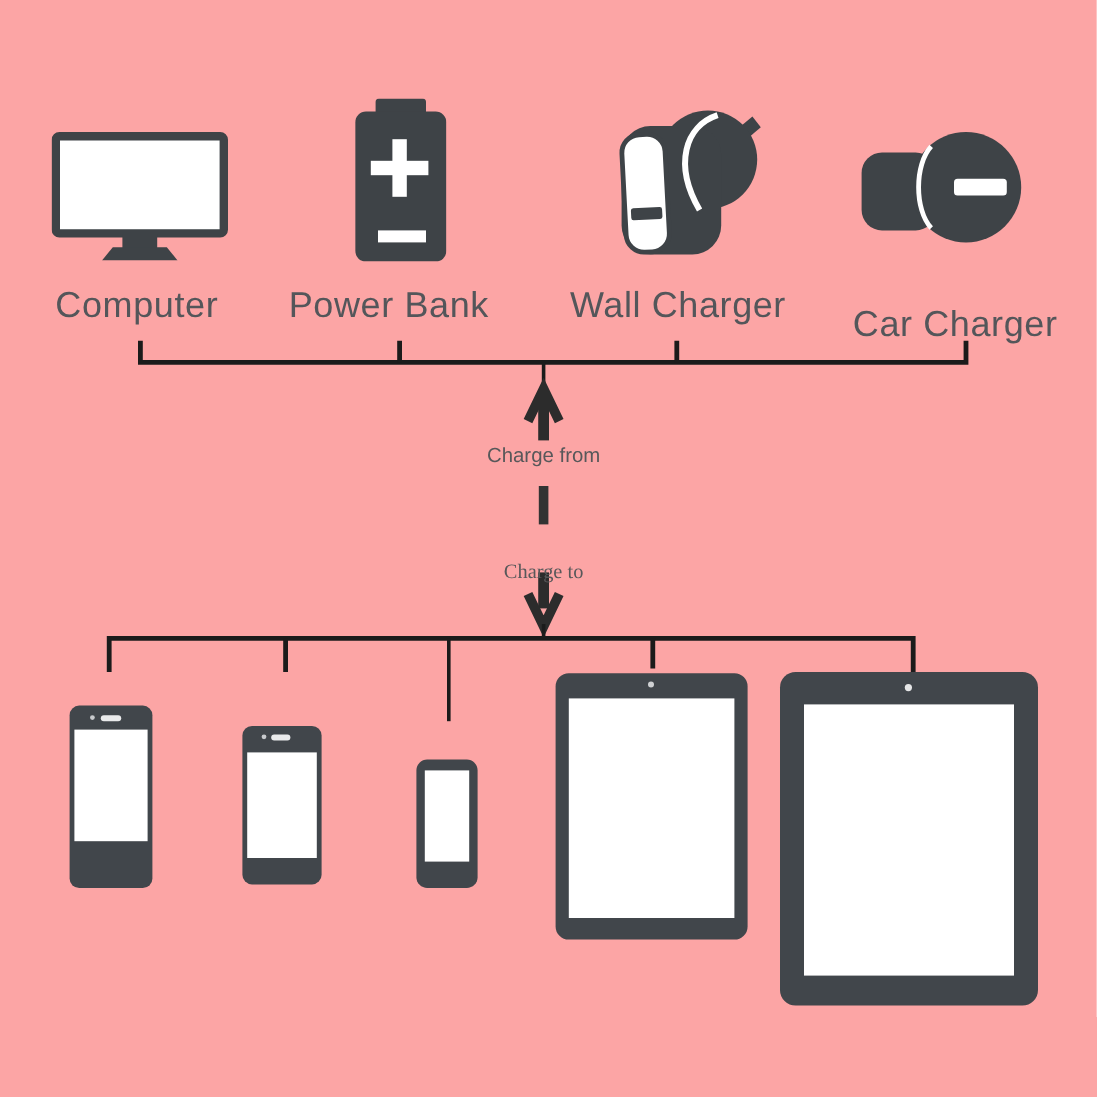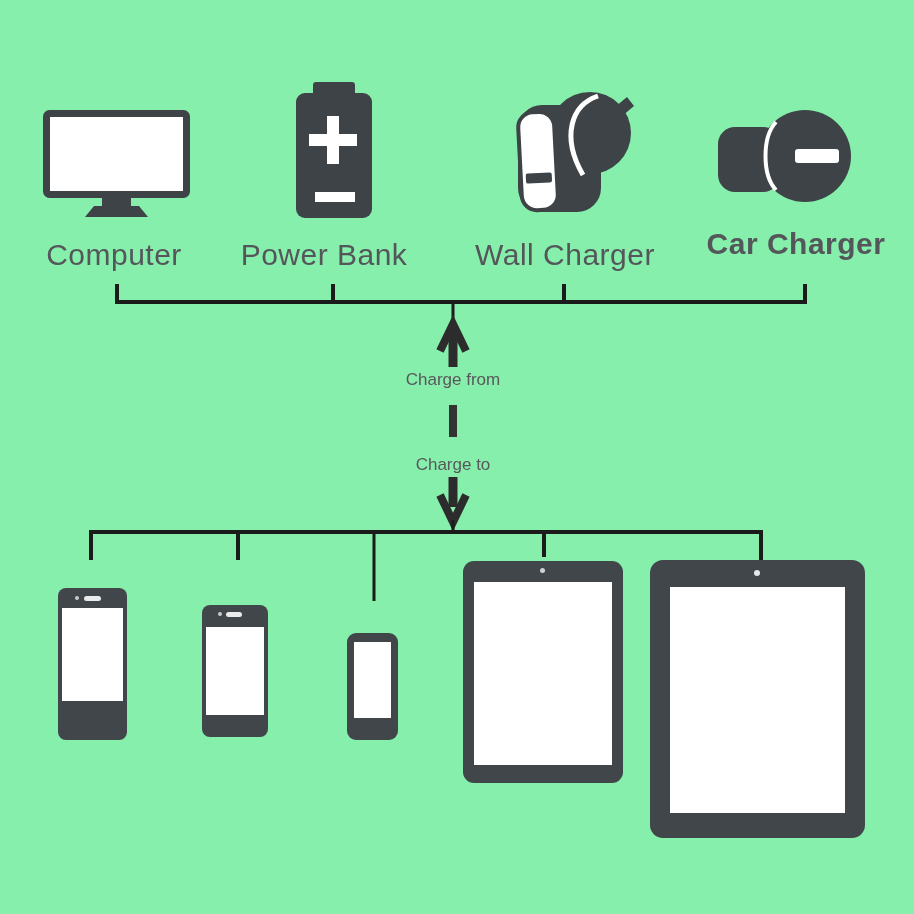--- a/index.html
+++ b/index.html
@@ -1,17 +1,17 @@
 <!DOCTYPE html>
 <html><head>
 <meta charset="utf-8">
 <style>
   html,body{margin:0;padding:0;background:#ffffff;}
   .canvas{
-    position:relative;width:914px;height:914px;background:#86efac;overflow:hidden;
+    position:relative;width:914px;height:914px;background:#fca5a5;overflow:hidden;
     font-family:"Liberation Sans","DejaVu Sans",sans-serif;
   }
   .abs{position:absolute;}
   .src-label{
     position:absolute;transform:translateX(-50%);
     font-size:30px;letter-spacing:.5px;color:#54565a;white-space:nowrap;line-height:1;
   }
   .flow-label{
     position:absolute;transform:translateX(-50%);
     font-size:17px;color:#58585a;white-space:nowrap;line-height:1;
@@ -56,21 +56,21 @@
   <svg class="abs" style="left:715px;top:105px;" width="140" height="105" viewBox="0 0 140 105">
     <rect x="3" y="22" width="62" height="65" rx="17" fill="#3e4347"></rect>
     <circle cx="90" cy="51" r="46" fill="#3e4347"></circle>
     <path d="M61 17 C 47 32, 47 70, 61 85" stroke="#ffffff" stroke-width="4" fill="none"></path>
     <rect x="80" y="44" width="44" height="14" rx="3" fill="#ffffff"></rect>
   </svg>
 
   <div class="src-label" style="left:114px;top:240px;">Computer</div>
   <div class="src-label" style="left:324px;top:240px;">Power Bank</div>
   <div class="src-label" style="left:565px;top:240px;">Wall Charger</div>
-  <div class="src-label" style="left:796px;top:229px;font-weight:bold;">Car Charger</div>
+  <div class="src-label" style="left:796px;top:256px;">Car Charger</div>
 
   <svg class="abs" style="left:0;top:0;" width="914" height="914" viewBox="0 0 914 914">
 
     <g stroke="#1b1b1b" fill="none">
       <path d="M117 284 V302 H805 V284" stroke-width="4"></path>
       <path d="M333 284 V302 M564 284 V302" stroke-width="4"></path>
       <path d="M453 302 V320" stroke-width="3"></path>
     </g>
 
     <g stroke="#2c2c2c" fill="none">
@@ -87,21 +87,21 @@
     </g>
 
     <g stroke="#1b1b1b" fill="none">
       <path d="M91 560 V532 H761 V560" stroke-width="4"></path>
       <path d="M238 532 V560 M544 532 V557" stroke-width="4"></path>
       <path d="M374 532 V601" stroke-width="3"></path>
     </g>
   </svg>
 
   <div class="flow-label" style="left:453px;top:371px;">Charge from</div>
-  <div class="flow-label" style="left:453px;top:456px;">Charge to</div>
+  <div class="flow-label" style="left:453px;top:468px;font-family:Liberation Serif, serif;">Charge to</div>
 
   <div class="device" style="left:58px;top:588px;width:69px;height:152px;border-radius:8px;">
     <div class="cam-dot" style="left:17px;top:8px;width:4px;height:4px;background:#c8cacd;"></div>
     <div class="spk-slot" style="left:26px;top:8px;width:17px;height:5px;"></div>
     <div class="screen" style="left:4px;top:20px;width:61px;height:93px;"></div>
   </div>
 
   <div class="device" style="left:202px;top:605px;width:66px;height:132px;border-radius:8px;">
     <div class="cam-dot" style="left:16px;top:7px;width:4px;height:4px;background:#c8cacd;"></div>
     <div class="spk-slot" style="left:24px;top:7px;width:16px;height:5px;"></div>

